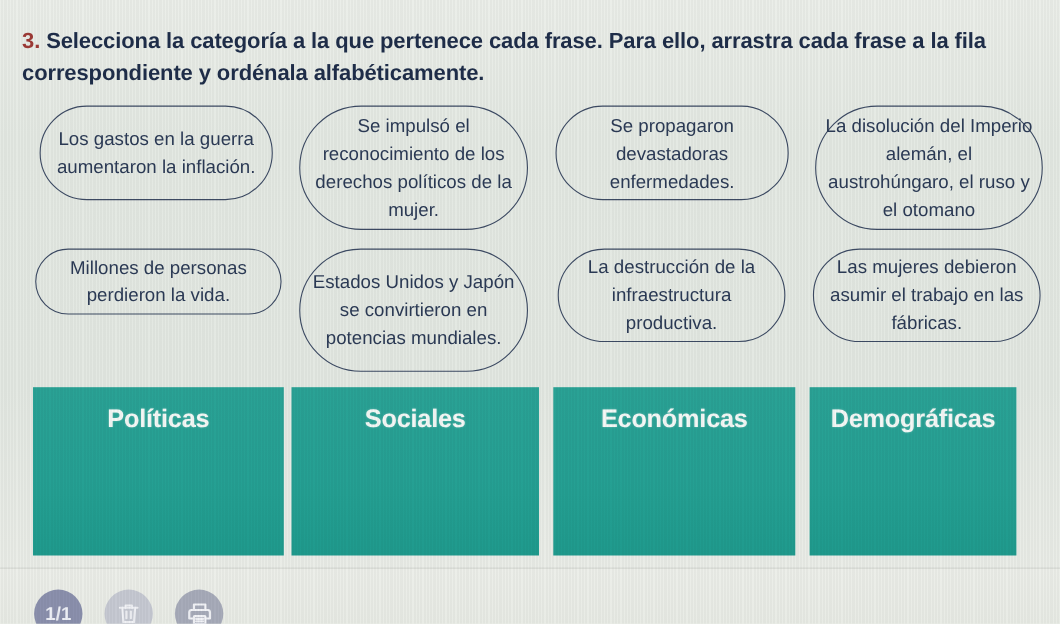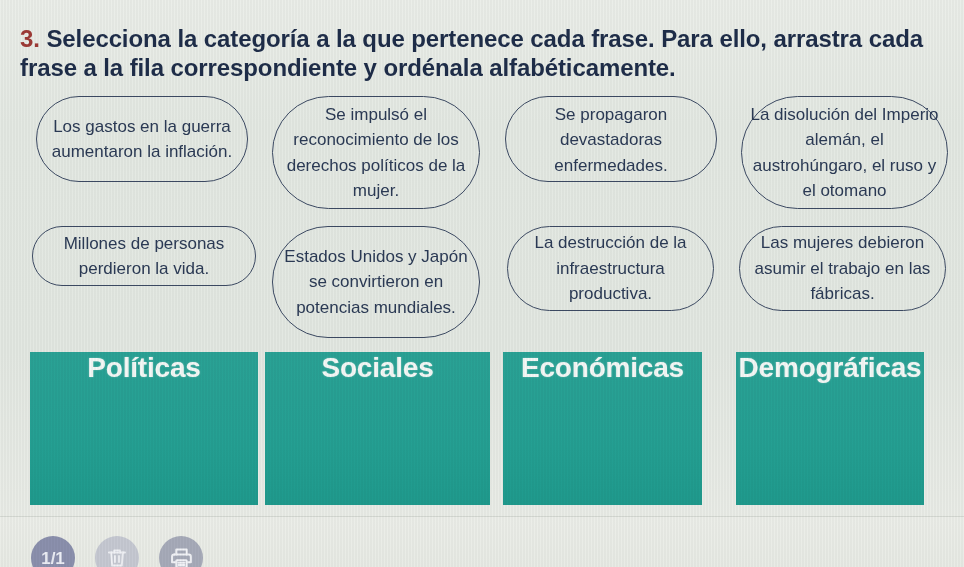--- a/index.html
+++ b/index.html
@@ -40,21 +40,21 @@
     background:
       linear-gradient(180deg, #ebeee9 0%, #e4e9e3 22%, #e3e8e2 62%, #eceee9 100%);
   }
 
   
   .prompt {
     position: absolute;
     left: 20px;
     top: 24px;
     width: 930px;
-    font-size: 24px;
+    font-size: 20px;
     line-height: 29px;
     font-weight: bold;
     color: #1e2d49;
     letter-spacing: -0.1px;
   }
   .prompt .q-num {
     color: #9d3a36;
     font-weight: bold;
   }
 
@@ -100,31 +100,31 @@
   .column {
     position: absolute;
     top: 0;
     height: 153px;
     background: linear-gradient(180deg, #2aa295 0%, #25a093 55%, #1f9a8d 100%);
     box-sizing: border-box;
     cursor: pointer;
   }
   #col-0 { left: 30px;  width: 228px; }
   #col-1 { left: 265px; width: 225px; }
-  #col-2 { left: 503px; width: 199px; }
+  #col-2 { left: 503px; width: 220px; }
   #col-3 { left: 736px; width: 188px; }
 
   .column .col-title {
     display: block;
     text-align: center;
     color: #f4f8f6;
     font-weight: bold;
-    font-size: 28px;
+    font-size: 23px;
     line-height: 24px;
-    margin-top: 4px;
+    margin-top: 16px;
     letter-spacing: -0.2px;
     text-shadow: 0 0 2px rgba(255,255,255,0.35);
   }
   .column .dropzone {
     position: absolute;
     left: 0; right: 0;
     top: 56px; bottom: 0;
   }
 
   

